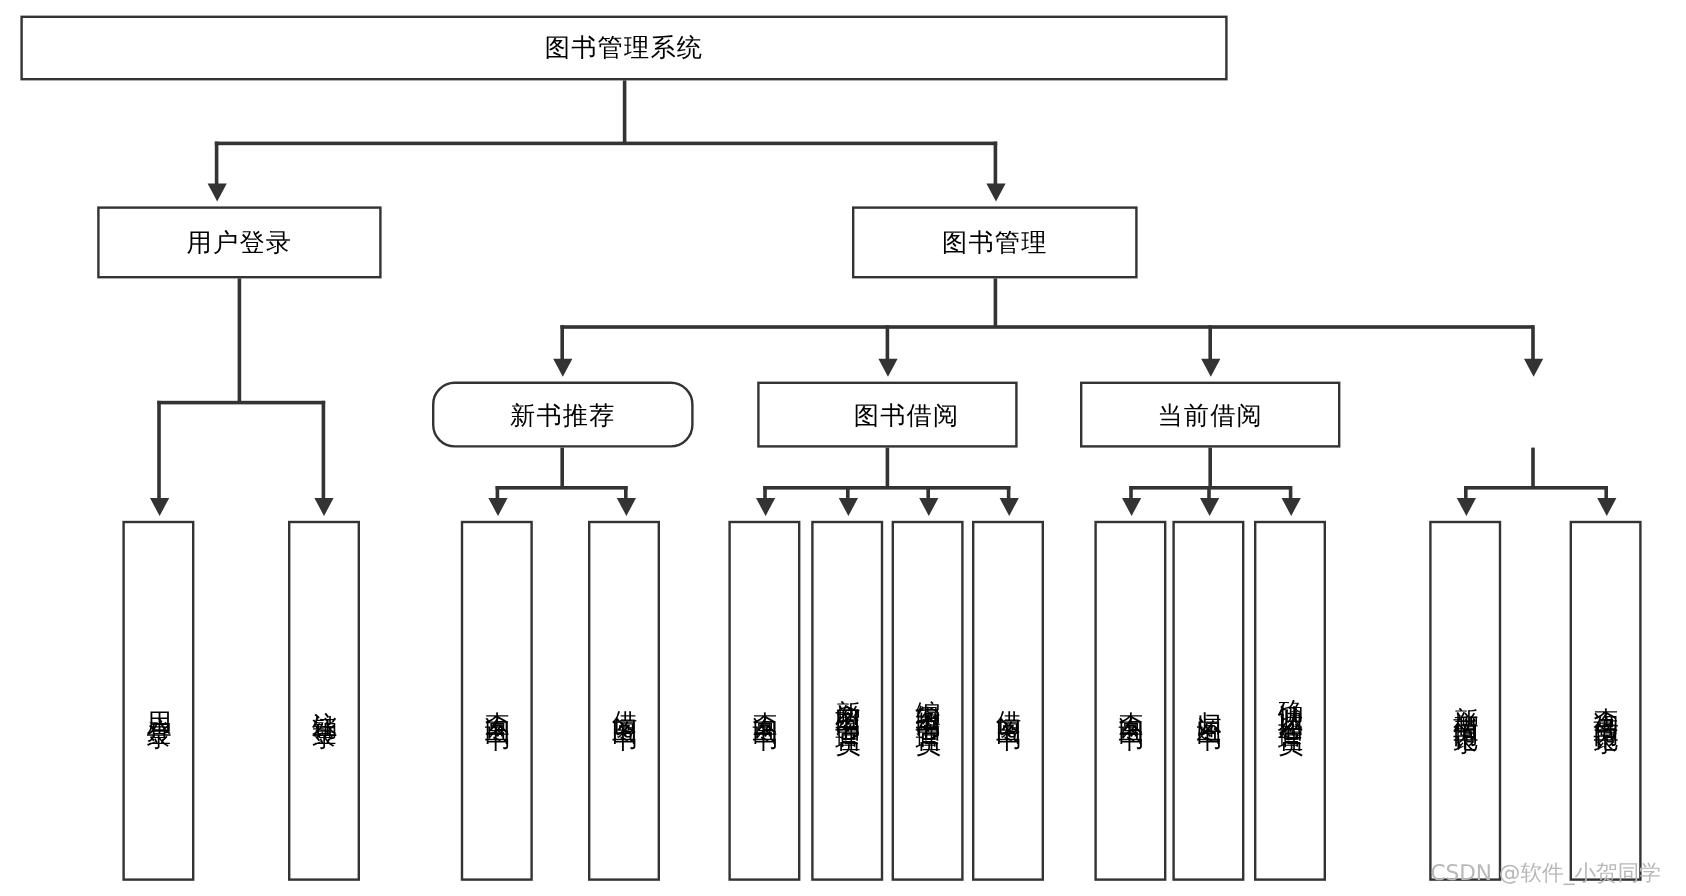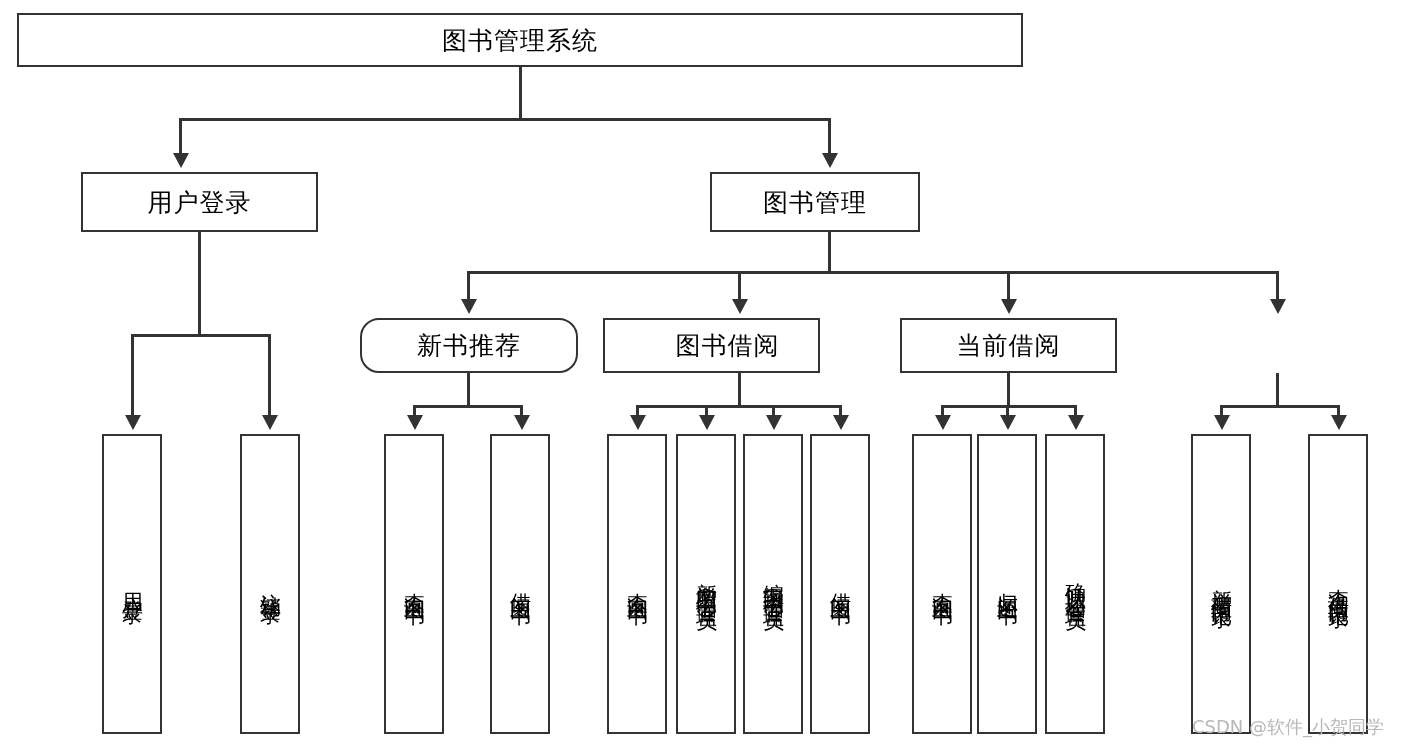--- a/index.html
+++ b/index.html
@@ -19,21 +19,21 @@
     position: absolute;
     box-sizing: border-box;
     border: 2px solid #333333;
     background: #ffffff;
     display: flex;
     align-items: center;
     justify-content: center;
     color: #000000;
   }
   .node.horiz {
-    font-size: 25px;
+    font-size: 21px;
     letter-spacing: 1px;
   }
   .node.vert {
     font-size: 21px;
   }
   .node.vert .vlabel {
     writing-mode: vertical-rl;
     text-orientation: upright;
     letter-spacing: 4px;
     line-height: 1;
@@ -80,21 +80,21 @@
   <div class="edge h" style="left:179px; top:118px; width:652px;"></div>
 
   <div class="edge v" style="left:179px; top:118px; height:38px;"></div>
   <div class="arrow" style="left:173px; top:153px;"></div>
   <div class="edge v" style="left:828px; top:118px; height:38px;"></div>
   <div class="arrow" style="left:822px; top:153px;"></div>
 
   <div class="node horiz" style="left:81px; top:172px; width:237px; height:60px;">
     <span class="hlabel">用户登录</span>
   </div>
-  <div class="node horiz" style="left:710px; top:172px; width:210px; height:60px;">
+  <div class="node horiz" style="left:710px; top:172px; width:238px; height:60px;">
     <span class="hlabel">图书管理</span>
   </div>
 
   <div class="edge v" style="left:198px; top:232px; height:103px;"></div>
   <div class="edge h" style="left:131px; top:334px; width:140px;"></div>
   <div class="edge v" style="left:131px; top:334px; height:84px;"></div>
   <div class="arrow" style="left:125px; top:415px;"></div>
   <div class="edge v" style="left:268px; top:334px; height:84px;"></div>
   <div class="arrow" style="left:262px; top:415px;"></div>
 
@@ -105,21 +105,21 @@
   <div class="edge v" style="left:738px; top:271px; height:31px;"></div>
   <div class="arrow" style="left:732px; top:299px;"></div>
   <div class="edge v" style="left:1007px; top:271px; height:31px;"></div>
   <div class="arrow" style="left:1001px; top:299px;"></div>
   <div class="edge v" style="left:1276px; top:271px; height:31px;"></div>
   <div class="arrow" style="left:1270px; top:299px;"></div>
 
   <div class="node horiz" style="left:360px; top:318px; width:218px; height:55px;border-radius:19px;">
     <span class="hlabel">新书推荐</span>
   </div>
-  <div class="node horiz" style="left:603px; top:318px; width:217px; height:55px;padding-left:32px;">
+  <div class="node horiz" style="left:631px; top:318px; width:217px; height:55px;padding-left:32px;">
     <span class="hlabel">图书借阅</span>
   </div>
   <div class="node horiz" style="left:900px; top:318px; width:217px; height:55px;">
     <span class="hlabel">当前借阅</span>
   </div>
 
   <div class="edge v" style="left:467px; top:373px; height:33px;"></div>
   <div class="edge h" style="left:413px; top:405px; width:110px;"></div>
   <div class="edge v" style="left:413px; top:405px; height:14px;"></div>
   <div class="arrow" style="left:407px; top:415px;"></div>

